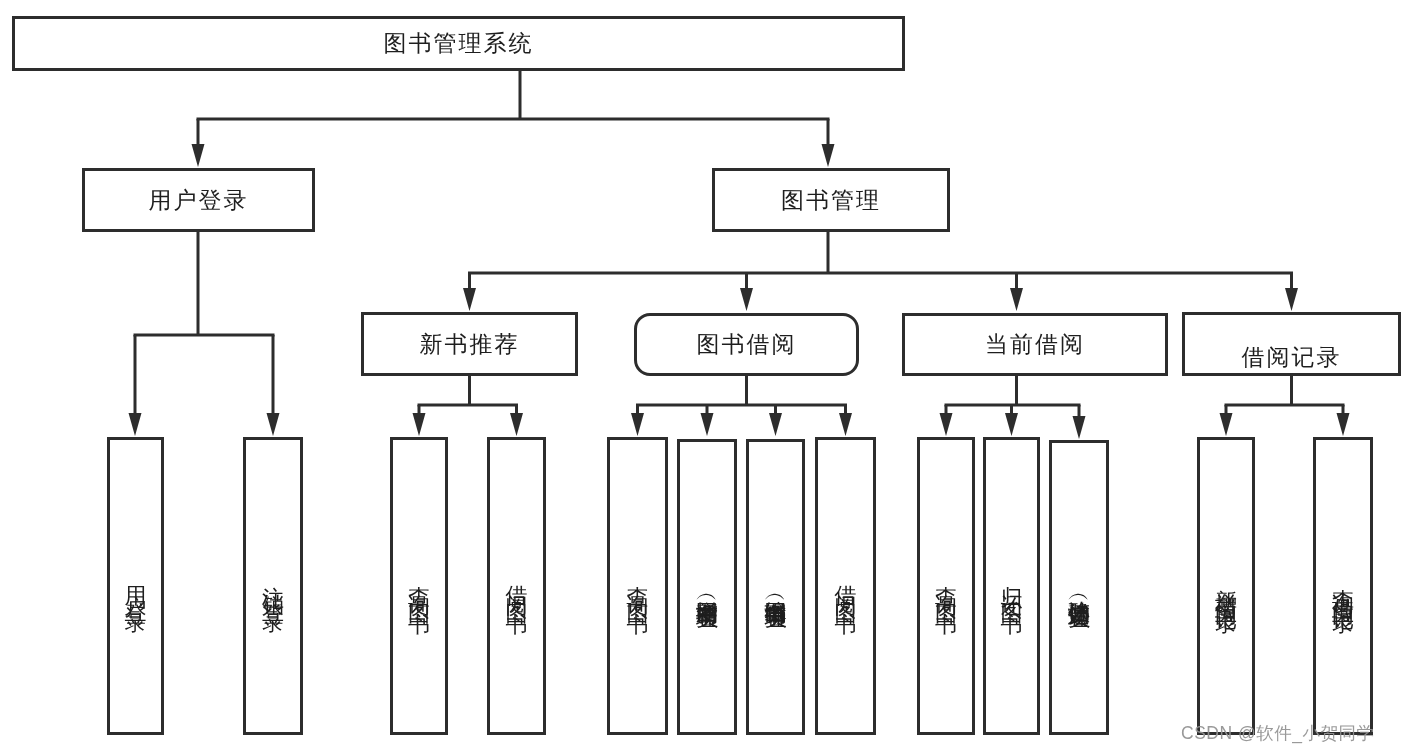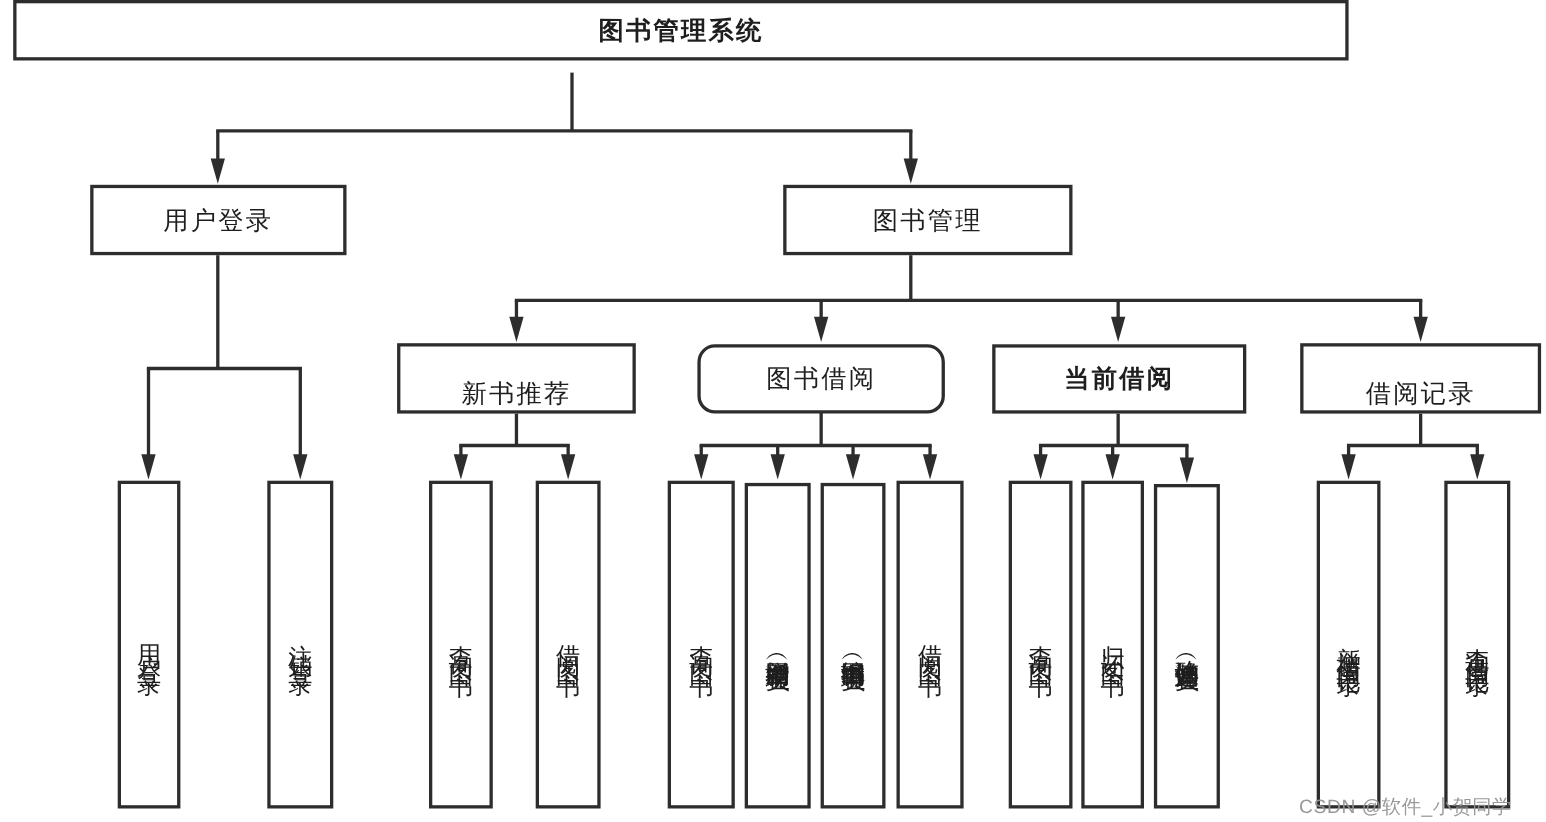--- a/index.html
+++ b/index.html
@@ -96,38 +96,38 @@
       <line x1="1011.5" y1="405" x2="1011.5" y2="420" stroke="#2d2d2d" stroke-width="3"></line>
       <polygon points="1005,413 1018,413 1011.5,436" fill="#2d2d2d"></polygon>
       <line x1="1079" y1="405" x2="1079" y2="423" stroke="#2d2d2d" stroke-width="3"></line>
       <polygon points="1072.5,416 1085.5,416 1079,439" fill="#2d2d2d"></polygon>
       <line x1="1226" y1="405" x2="1226" y2="420" stroke="#2d2d2d" stroke-width="3"></line>
       <polygon points="1219.5,413 1232.5,413 1226,436" fill="#2d2d2d"></polygon>
       <line x1="1343" y1="405" x2="1343" y2="420" stroke="#2d2d2d" stroke-width="3"></line>
       <polygon points="1336.5,413 1349.5,413 1343,436" fill="#2d2d2d"></polygon>
     </svg>
 
-  <div class="node hbox" style="left:12px;top:0;width:1214px;height:55px;font-weight:bold;">
+  <div class="node hbox" style="left:12px;top:16px;width:893px;height:55px;">
     <span>图书管理系统</span>
   </div>
 
   <div class="node hbox" style="left:82px;top:168px;width:233px;height:64px;">
     <span>用户登录</span>
   </div>
-  <div class="node hbox" style="left:712px;top:168px;width:263px;height:64px;">
+  <div class="node hbox" style="left:712px;top:168px;width:238px;height:64px;">
     <span>图书管理</span>
   </div>
 
-  <div class="node hbox" style="left:361px;top:312px;width:217px;height:64px;align-items:flex-end;">
+  <div class="node hbox" style="left:361px;top:312px;width:217px;height:64px;">
     <span>新书推荐</span>
   </div>
   <div class="node hbox" style="left:634px;top:313px;width:225px;height:63px;border-radius:16px;">
     <span>图书借阅</span>
   </div>
-  <div class="node hbox" style="left:902px;top:313px;width:231px;height:63px;font-weight:bold;">
+  <div class="node hbox" style="left:902px;top:313px;width:266px;height:63px;">
     <span>当前借阅</span>
   </div>
   <div class="node hbox" style="left:1182px;top:312px;width:219px;height:64px;align-items:flex-end;">
     <span>借阅记录</span>
   </div>
 
   <div class="node vbox" style="left:107px;width:57px;">
     <span class="vt s4">用户登录</span>
   </div>
   <div class="node vbox" style="left:243px;width:60px;">

